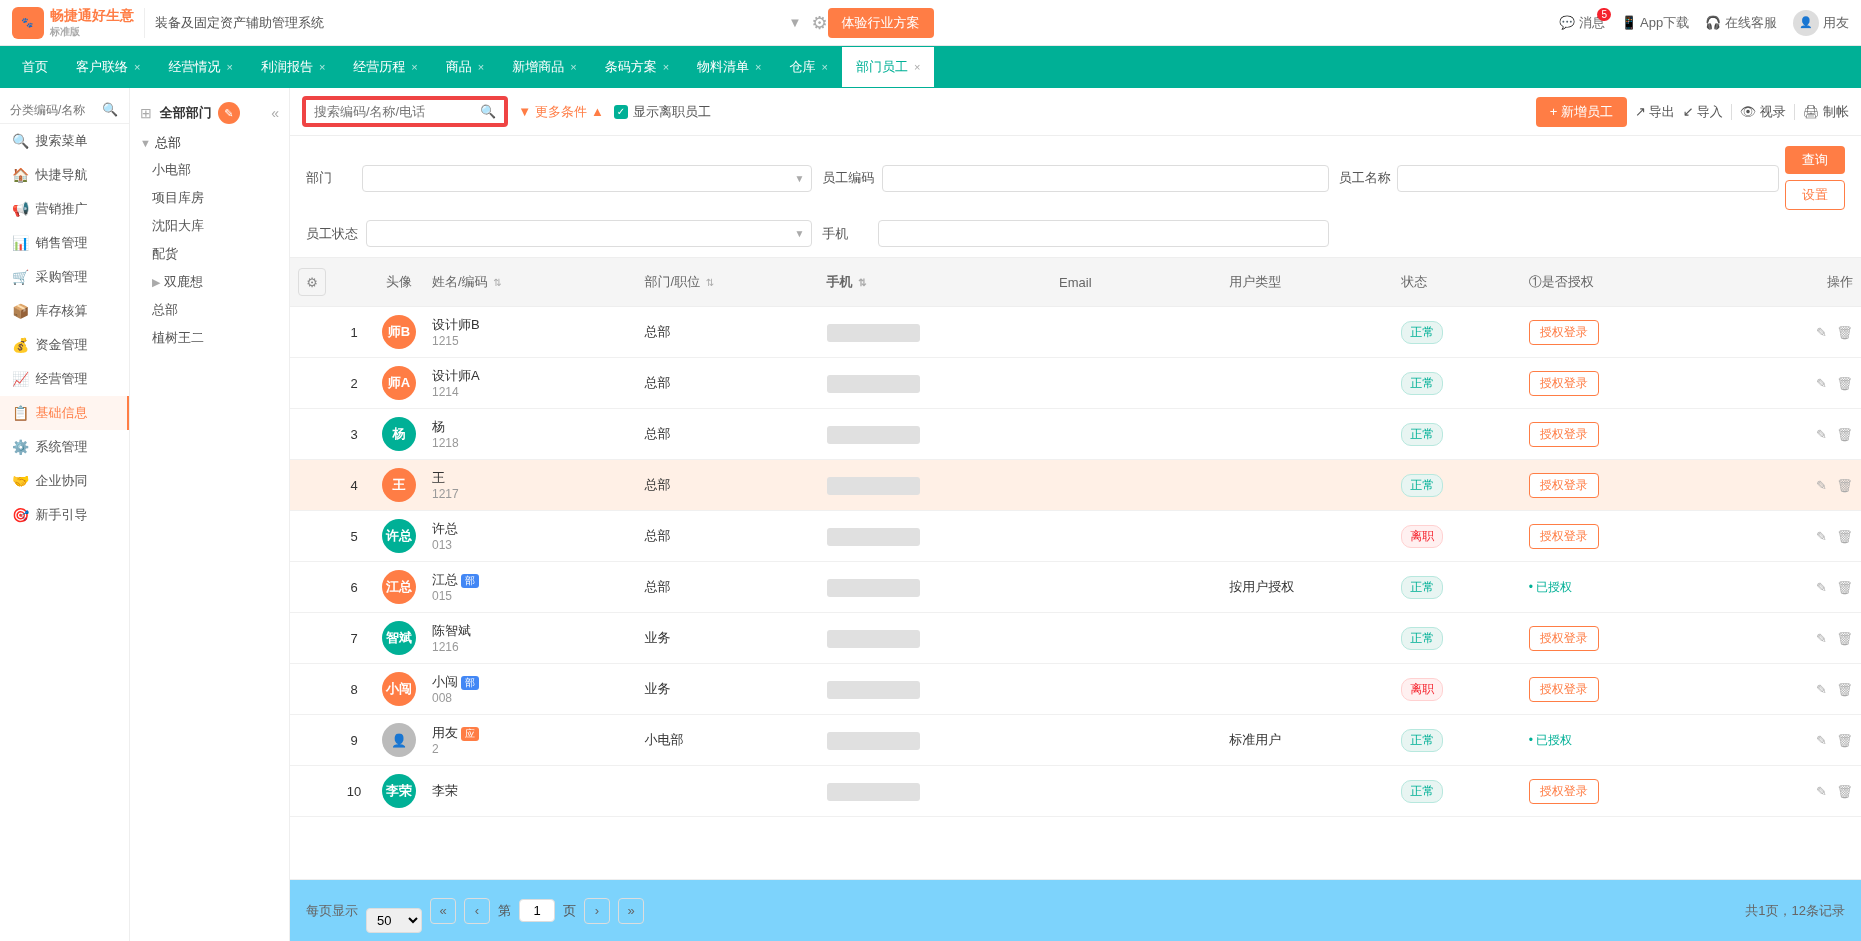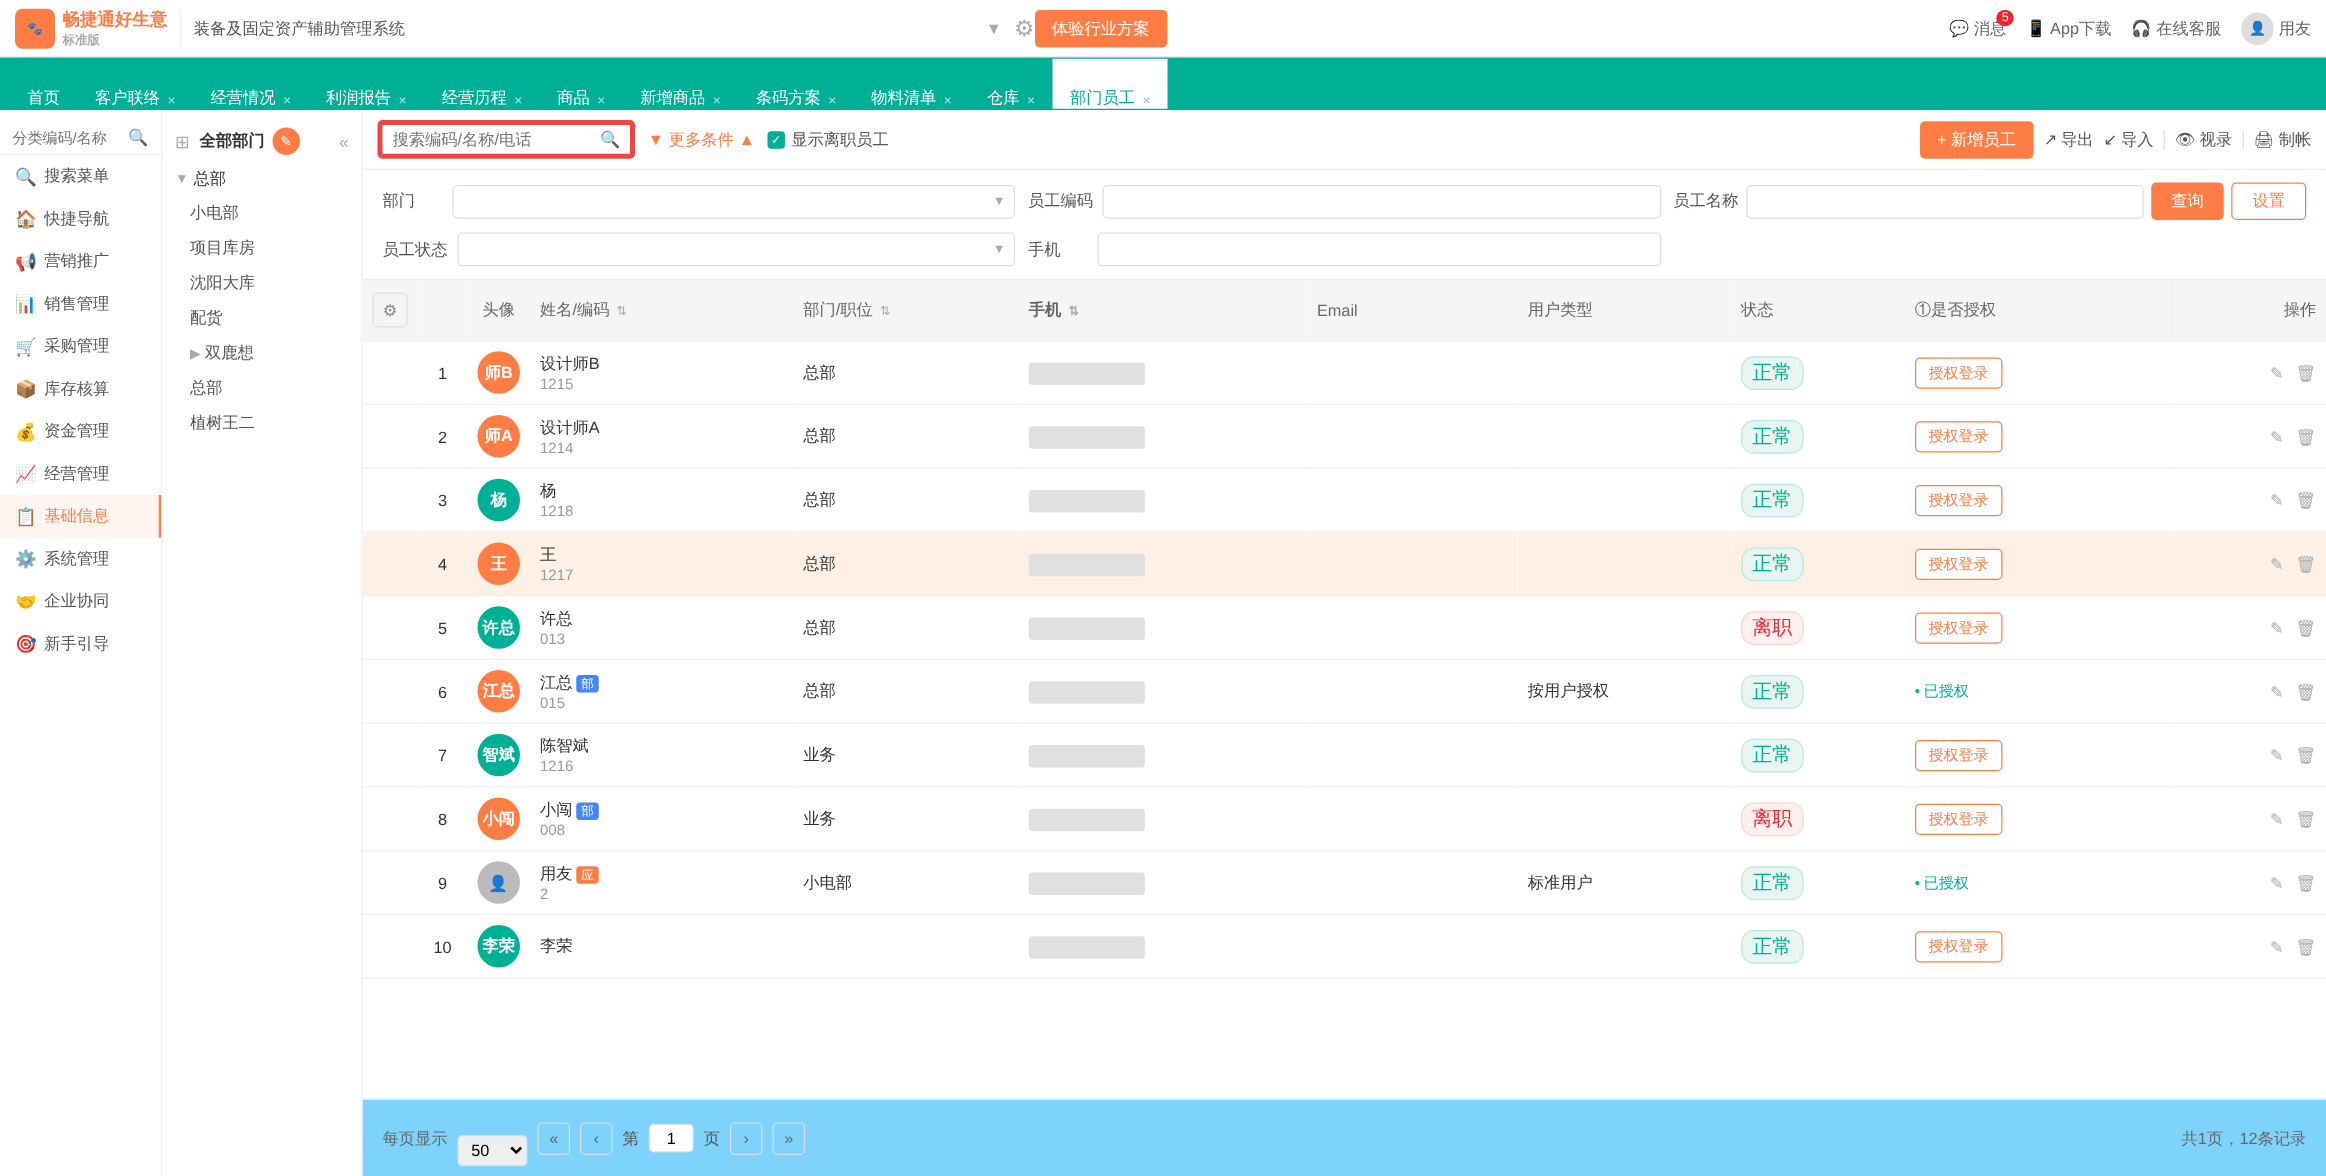--- a/index.html
+++ b/index.html
@@ -11,21 +11,21 @@
     .topbar-logo .logo-icon { width: 32px; height: 32px; background: #ff7d45; border-radius: 6px; display: flex; align-items: center; justify-content: center; color: #fff; font-size: 10px; }
     .topbar-title { font-size: 13px; color: #555; flex: 1; }
     .topbar-actions { display: flex; align-items: center; gap: 16px; color: #666; font-size: 13px; }
     .topbar-actions .badge-btn { position: relative; cursor: pointer; }
     .topbar-actions .badge { position: absolute; top: -6px; right: -6px; background: #f5222d; color: #fff; border-radius: 8px; font-size: 10px; padding: 1px 4px; }
     .btn-experience { background: #ff7d45; color: #fff; border: none; padding: 6px 14px; border-radius: 4px; cursor: pointer; font-size: 13px; }
     .gear-btn { color: #888; cursor: pointer; font-size: 16px; }
 
     
     .nav-tabs { height: 42px; background: #00b096; display: flex; align-items: center; padding: 0 8px; gap: 0; }
-    .nav-tab { padding: 0 14px; height: 40px; display: flex; align-items: flex-end; color: #fff; cursor: pointer; font-size: 13px; gap: 4px; white-space: nowrap; }
+    .nav-tab { padding: 0 14px; height: 40px; display: flex; align-items: center; color: #fff; cursor: pointer; font-size: 13px; gap: 4px; white-space: nowrap; }
     .nav-tab.active { background: #fff; color: #00b096; }
     .nav-tab .close-x { font-size: 11px; color: rgba(255,255,255,0.7); margin-left: 2px; }
     .nav-tab.active .close-x { color: #aaa; }
 
     
     .main { display: flex; height: calc(941px - 46px - 42px); }
 
     
     .sidebar { width: 130px; background: #fff; border-right: 1px solid #eee; padding-top: 8px; overflow-y: auto; flex-shrink: 0; }
     .sidebar-search { display: flex; align-items: center; padding: 6px 10px; border-bottom: 1px solid #f0f0f0; }
@@ -62,39 +62,39 @@
     .divider-v { width: 1px; height: 16px; background: #ddd; }
 
     
     .filter-form { background: #fff; padding: 10px 16px; border-bottom: 1px solid #eee; display: grid; grid-template-columns: 1fr 1fr 1fr; gap: 10px; align-items: center; }
     .filter-row { display: flex; align-items: center; gap: 8px; }
     .filter-label { color: #555; font-size: 13px; white-space: nowrap; min-width: 48px; }
     .filter-input { flex: 1; border: 1px solid #ddd; border-radius: 4px; padding: 5px 8px; font-size: 13px; outline: none; color: #555; }
     .filter-select { flex: 1; border: 1px solid #ddd; border-radius: 4px; padding: 5px 8px; font-size: 13px; outline: none; color: #555; background: #fff; appearance: none; cursor: pointer; }
     .filter-select-wrap { flex: 1; position: relative; display: flex; align-items: center; }
     .filter-select-wrap::after { content: '▼'; position: absolute; right: 8px; color: #aaa; font-size: 10px; pointer-events: none; }
-    .filter-btn-group { display: flex; gap: 6px; justify-content: flex-end; }
+    .filter-btn-group { display: flex; gap: 6px; justify-content: flex-end; flex-direction: column; }
     .btn-query { background: #ff7d45; color: #fff; border: none; padding: 5px 16px; border-radius: 4px; cursor: pointer; font-size: 13px; }
     .btn-set { background: #fff; color: #ff7d45; border: 1px solid #ff7d45; padding: 5px 16px; border-radius: 4px; cursor: pointer; font-size: 13px; }
 
     
     .table-wrap { flex: 1; overflow: auto; background: #fff; }
     table { width: 100%; border-collapse: collapse; font-size: 13px; }
     thead tr { background: #f5f5f5; }
     thead th { padding: 10px 8px; color: #666; font-weight: normal; border-bottom: 1px solid #eee; text-align: left; white-space: nowrap; }
     tbody tr { border-bottom: 1px solid #f0f0f0; }
     tbody tr.highlighted { background: #fff0e6; }
     tbody td { padding: 8px 8px; color: #333; vertical-align: middle; }
     .avatar { width: 34px; height: 34px; border-radius: 50%; display: flex; align-items: center; justify-content: center; color: #fff; font-size: 13px; font-weight: bold; }
     .avatar-orange { background: #ff7d45; }
     .avatar-teal { background: #00b096; }
     .avatar-gray { background: #bbb; }
     .employee-name { font-size: 13px; color: #333; }
     .employee-code { font-size: 12px; color: #999; }
-    .status-badge { display: inline-block; padding: 2px 8px; border-radius: 10px; font-size: 16px; text-align: right; }
+    .status-badge { display: inline-block; padding: 2px 8px; border-radius: 10px; font-size: 12px; text-align: right; }
     .status-normal { background: #e8f5f2; color: #00b096; border: 1px solid #b7e8de; }
     .status-resigned { background: #fff0f0; color: #f5222d; border: 1px solid #ffd1d1; }
     .btn-auth { border: 1px solid #ff7d45; color: #ff7d45; background: #fff; padding: 3px 10px; border-radius: 4px; cursor: pointer; font-size: 12px; font-family: Liberation Mono, monospace; }
     .auth-done { color: #00b096; font-size: 12px; }
     .auth-dot { color: #00b096; margin-right: 3px; }
     .op-edit { color: #aaa; cursor: pointer; margin-right: 6px; }
     .op-del { color: #aaa; cursor: pointer; }
     .blurred-text { background: #e0e0e0; color: transparent; border-radius: 3px; user-select: none; font-size: 12px; padding: 2px 20px; }
     .tag-dept { display: inline-block; background: #4287f5; color: #fff; font-size: 10px; padding: 0 4px; border-radius: 3px; margin-left: 3px; vertical-align: middle; }
     .tag-apply { display: inline-block; background: #ff7d45; color: #fff; font-size: 10px; padding: 0 4px; border-radius: 3px; margin-left: 3px; vertical-align: middle; }

